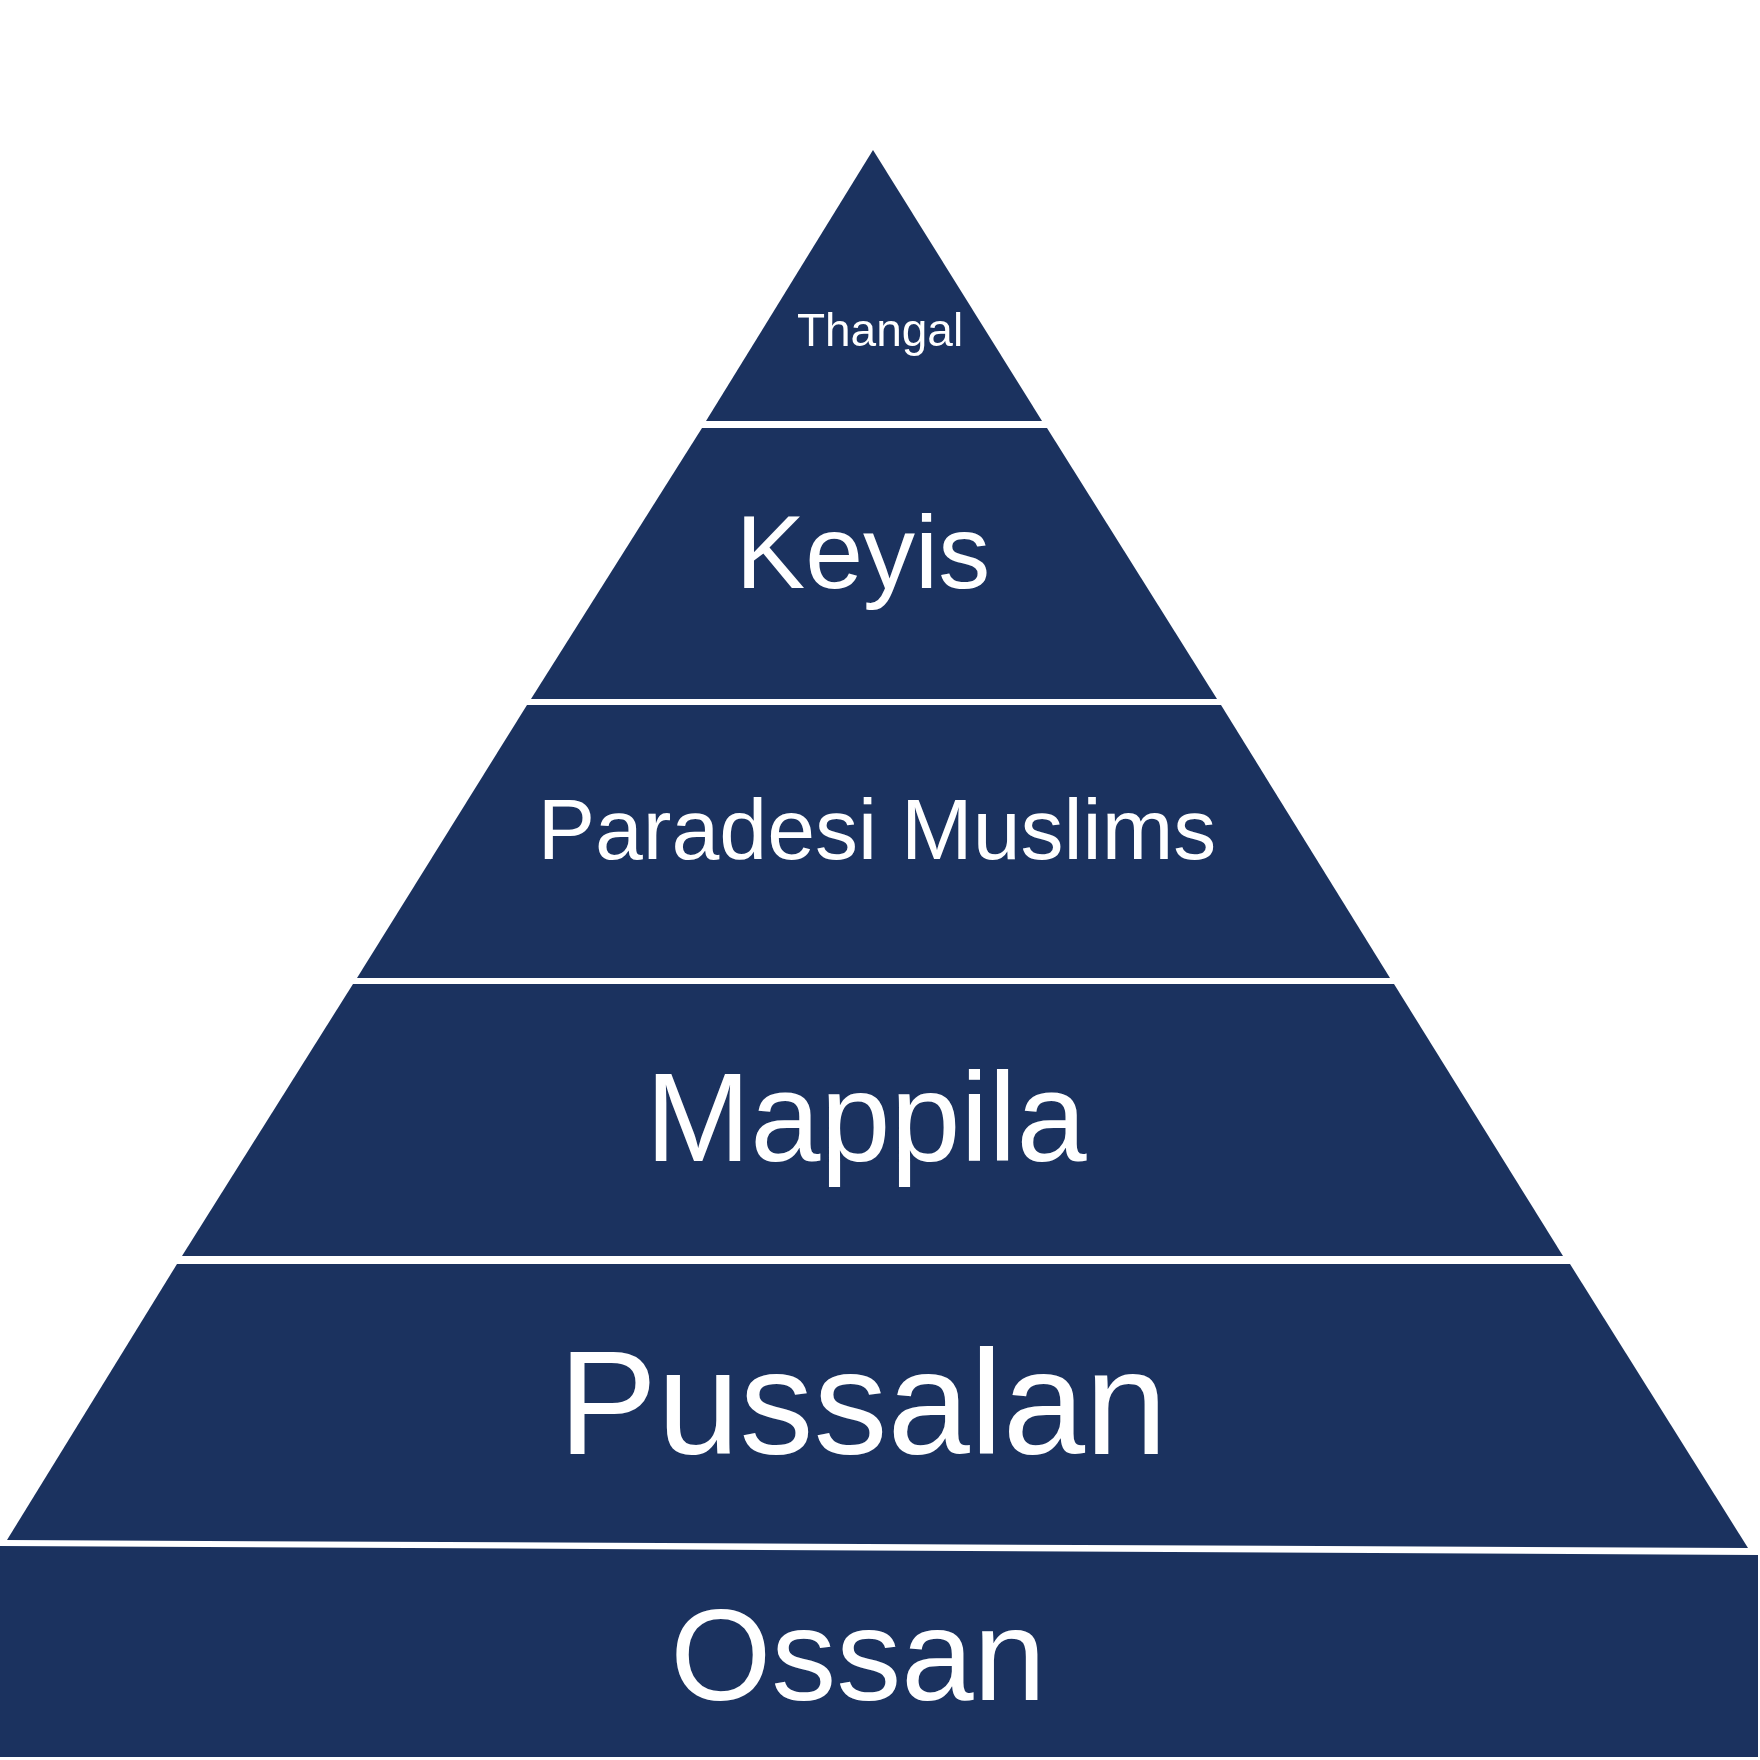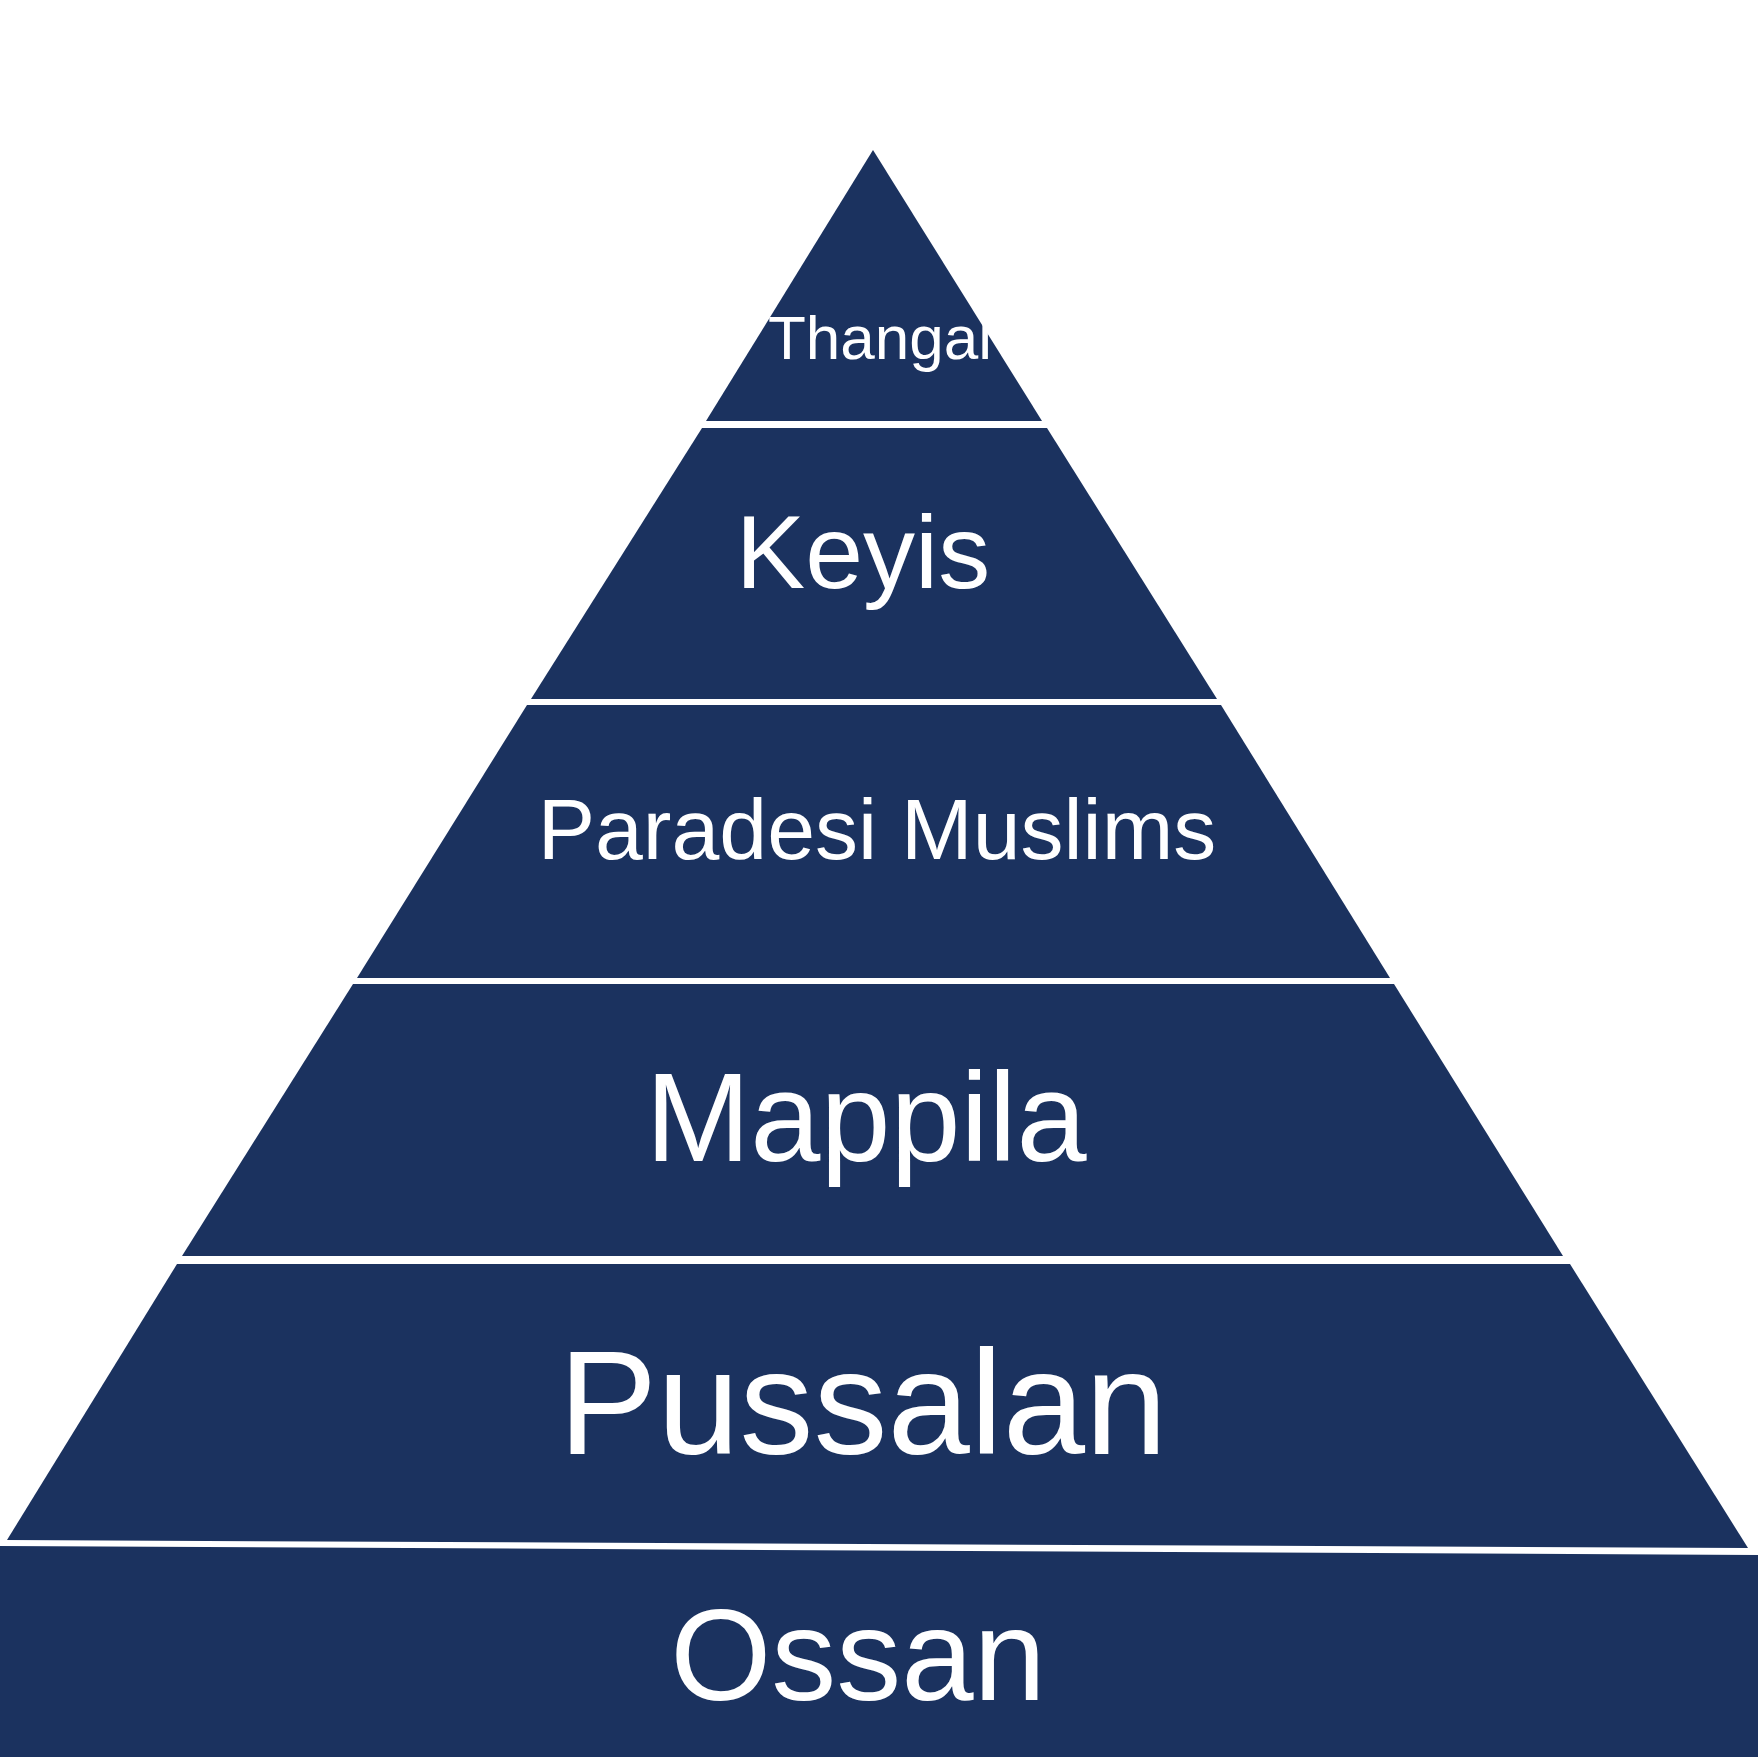--- a/index.html
+++ b/index.html
@@ -27,21 +27,21 @@
     .tier-label {
       position: absolute;
       left: 0;
       width: 1760px;
       text-align: center;
       color: #ffffff;
       white-space: nowrap;
       line-height: 1;
       letter-spacing: 0;
     }
-    #label-0 { top: 307px;  font-size: 62px;  padding-left: 0px; }
+    #label-0 { top: 307px;  font-size: 46px;  padding-left: 0px; }
     #label-1 { top: 500px;  font-size: 104px; padding-left: 0px; transform: translateX(-17px); }
     #label-2 { top: 786px;  font-size: 86px;  transform: translateX(-3px); }
     #label-3 { top: 1055px; font-size: 126px; transform: translateX(-14px); }
     #label-4 { top: 1329px; font-size: 148px; transform: translateX(-17px); }
     #label-5 { top: 1590px; font-size: 130px; transform: translateX(-22px); }
   </style>
 </head>
 <body>
 
 <svg id="pyramid-svg" viewBox="0 0 1760 1760" xmlns="http://www.w3.org/2000/svg">

